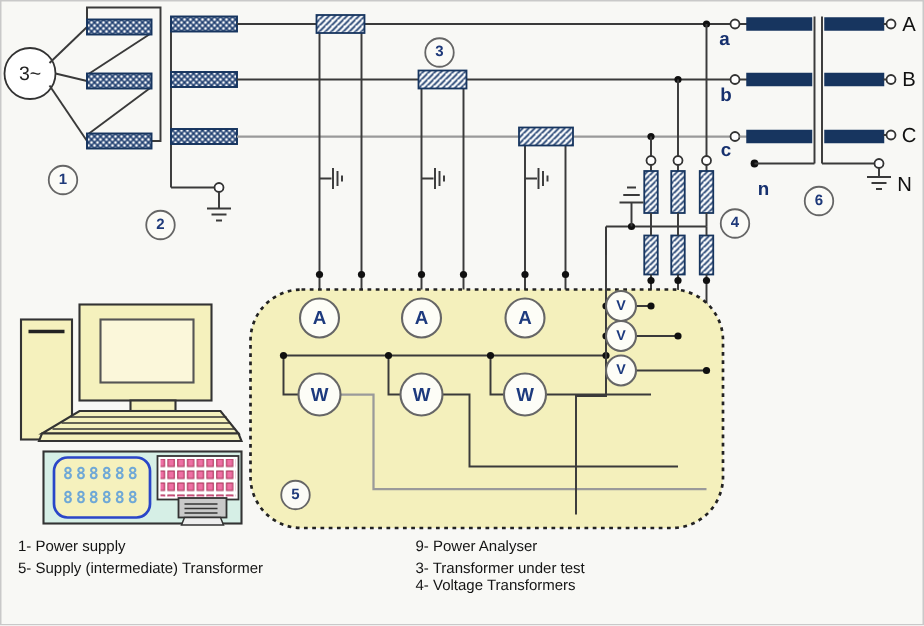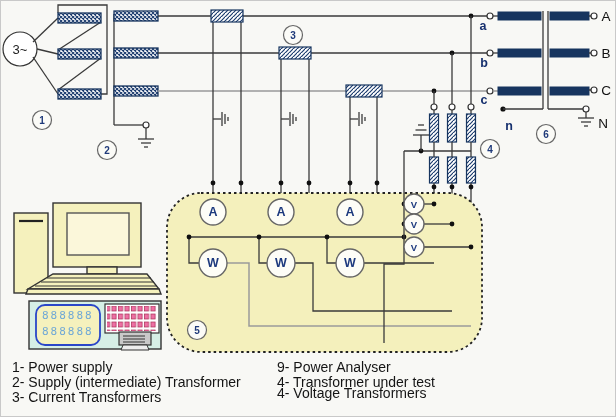--- a/index.html
+++ b/index.html
@@ -17,23 +17,23 @@
   .callout{fill:#fbfbf7;stroke:#666;stroke-width:1.2;}
   .box5{fill:#f4f0bc;stroke:#222;stroke-width:1.8;stroke-dasharray:2.5 3;}
   .equip{fill:#f5f1bd;stroke:#333;stroke-width:1.4;}
   .lbl{position:absolute;transform:translate(-50%,-50%);white-space:nowrap;color:#111;}
   .t-low{font-size:12.5px;color:#16306e;font-weight:bold;}
   .t-cap{font-size:13.5px;color:#111;}
   .t-call{font-size:10px;color:#1f3a7a;font-weight:bold;}
   .t-meter{font-size:12.5px;font-weight:bold;color:#1d3a7e;}
   .t-volt{font-size:9.5px;font-weight:bold;color:#1d3a7e;}
   .t-src{font-size:13px;color:#222;}
-  .digits{position:absolute;font-family:"DejaVu Sans Mono",monospace;font-weight:normal;
+  .digits{position:absolute;font-family:"DejaVu Sans Mono",monospace;font-weight:bold;
           color:#6fa8d6;letter-spacing:2px;font-size:11px;}
-  .legend{position:absolute;font-size:14px;color:#141414;white-space:nowrap;}
+  .legend{position:absolute;font-size:10px;color:#141414;white-space:nowrap;}
 </style>
 </head>
 <body>
 
 <div id="stage">
 <svg width="616" height="417" viewBox="0 0 616 417">
   <defs>
     <pattern id="xh" width="4" height="4" patternUnits="userSpaceOnUse">
       <rect width="4" height="4" fill="#fff"></rect>
       <path d="M0 0L4 4M4 0L0 4" stroke="#1c3c6e" stroke-width="1.1"></path>
@@ -298,18 +298,17 @@
 <span class="lbl t-meter" style="left:280px;top:262px">W</span>
 <span class="lbl t-meter" style="left:349px;top:262px">W</span>
 <span class="lbl t-volt" style="left:413px;top:203px">V</span>
 <span class="lbl t-volt" style="left:413px;top:223px">V</span>
 <span class="lbl t-volt" style="left:413px;top:246px">V</span>
 
 <span class="digits" style="left:41px;top:308px">888888</span>
 <span class="digits" style="left:41px;top:324px">888888</span>
 
 <span class="legend" style="left:11px;top:358px">1- Power supply</span>
-<span class="legend" style="left:11px;top:373px">2- Supply (intermediate) Transformer</span>
-<span class="legend" style="left:11px;top:388px">3- Current Transformers</span>
+<span class="legend" style="left:11px;top:373px">5- Supply (intermediate) Transformer</span>
 <span class="legend" style="left:276px;top:358px">9- Power Analyser</span>
-<span class="legend" style="left:276px;top:373px">4- Transformer under test</span>
+<span class="legend" style="left:276px;top:373px">3- Transformer under test</span>
 <span class="legend" style="left:276px;top:384px">4- Voltage Transformers</span>
 </div>
 
 </body></html>

